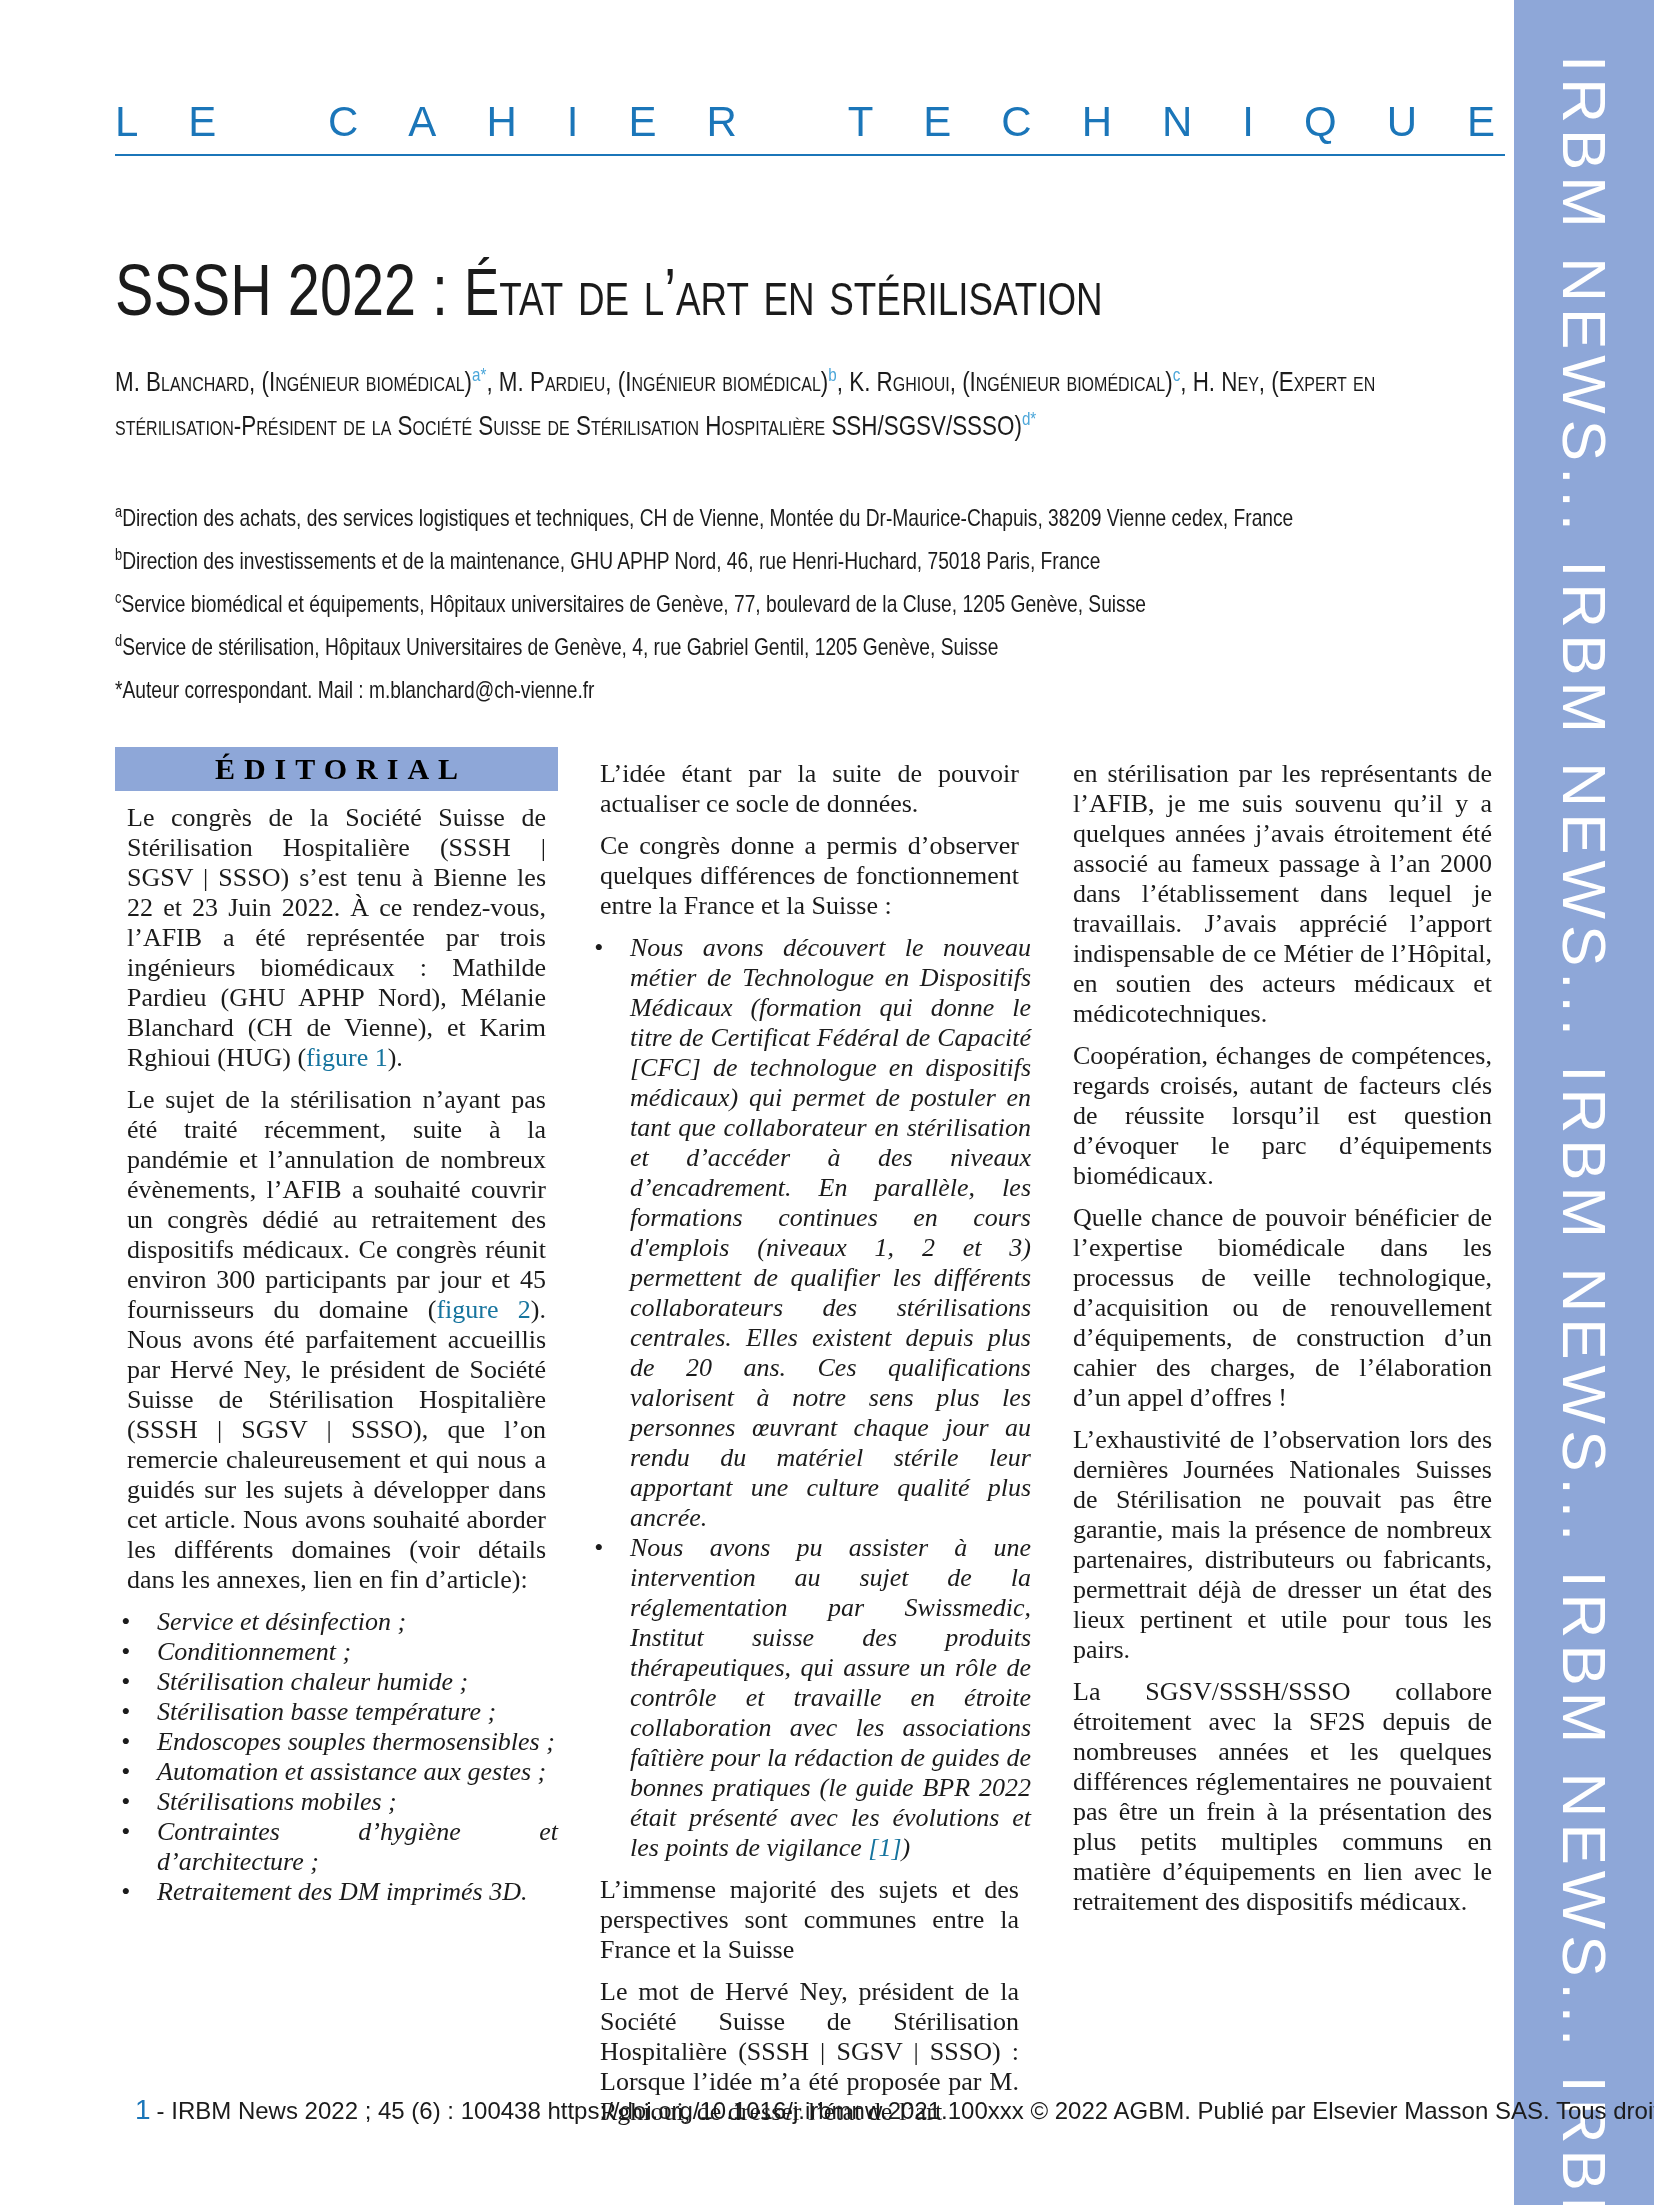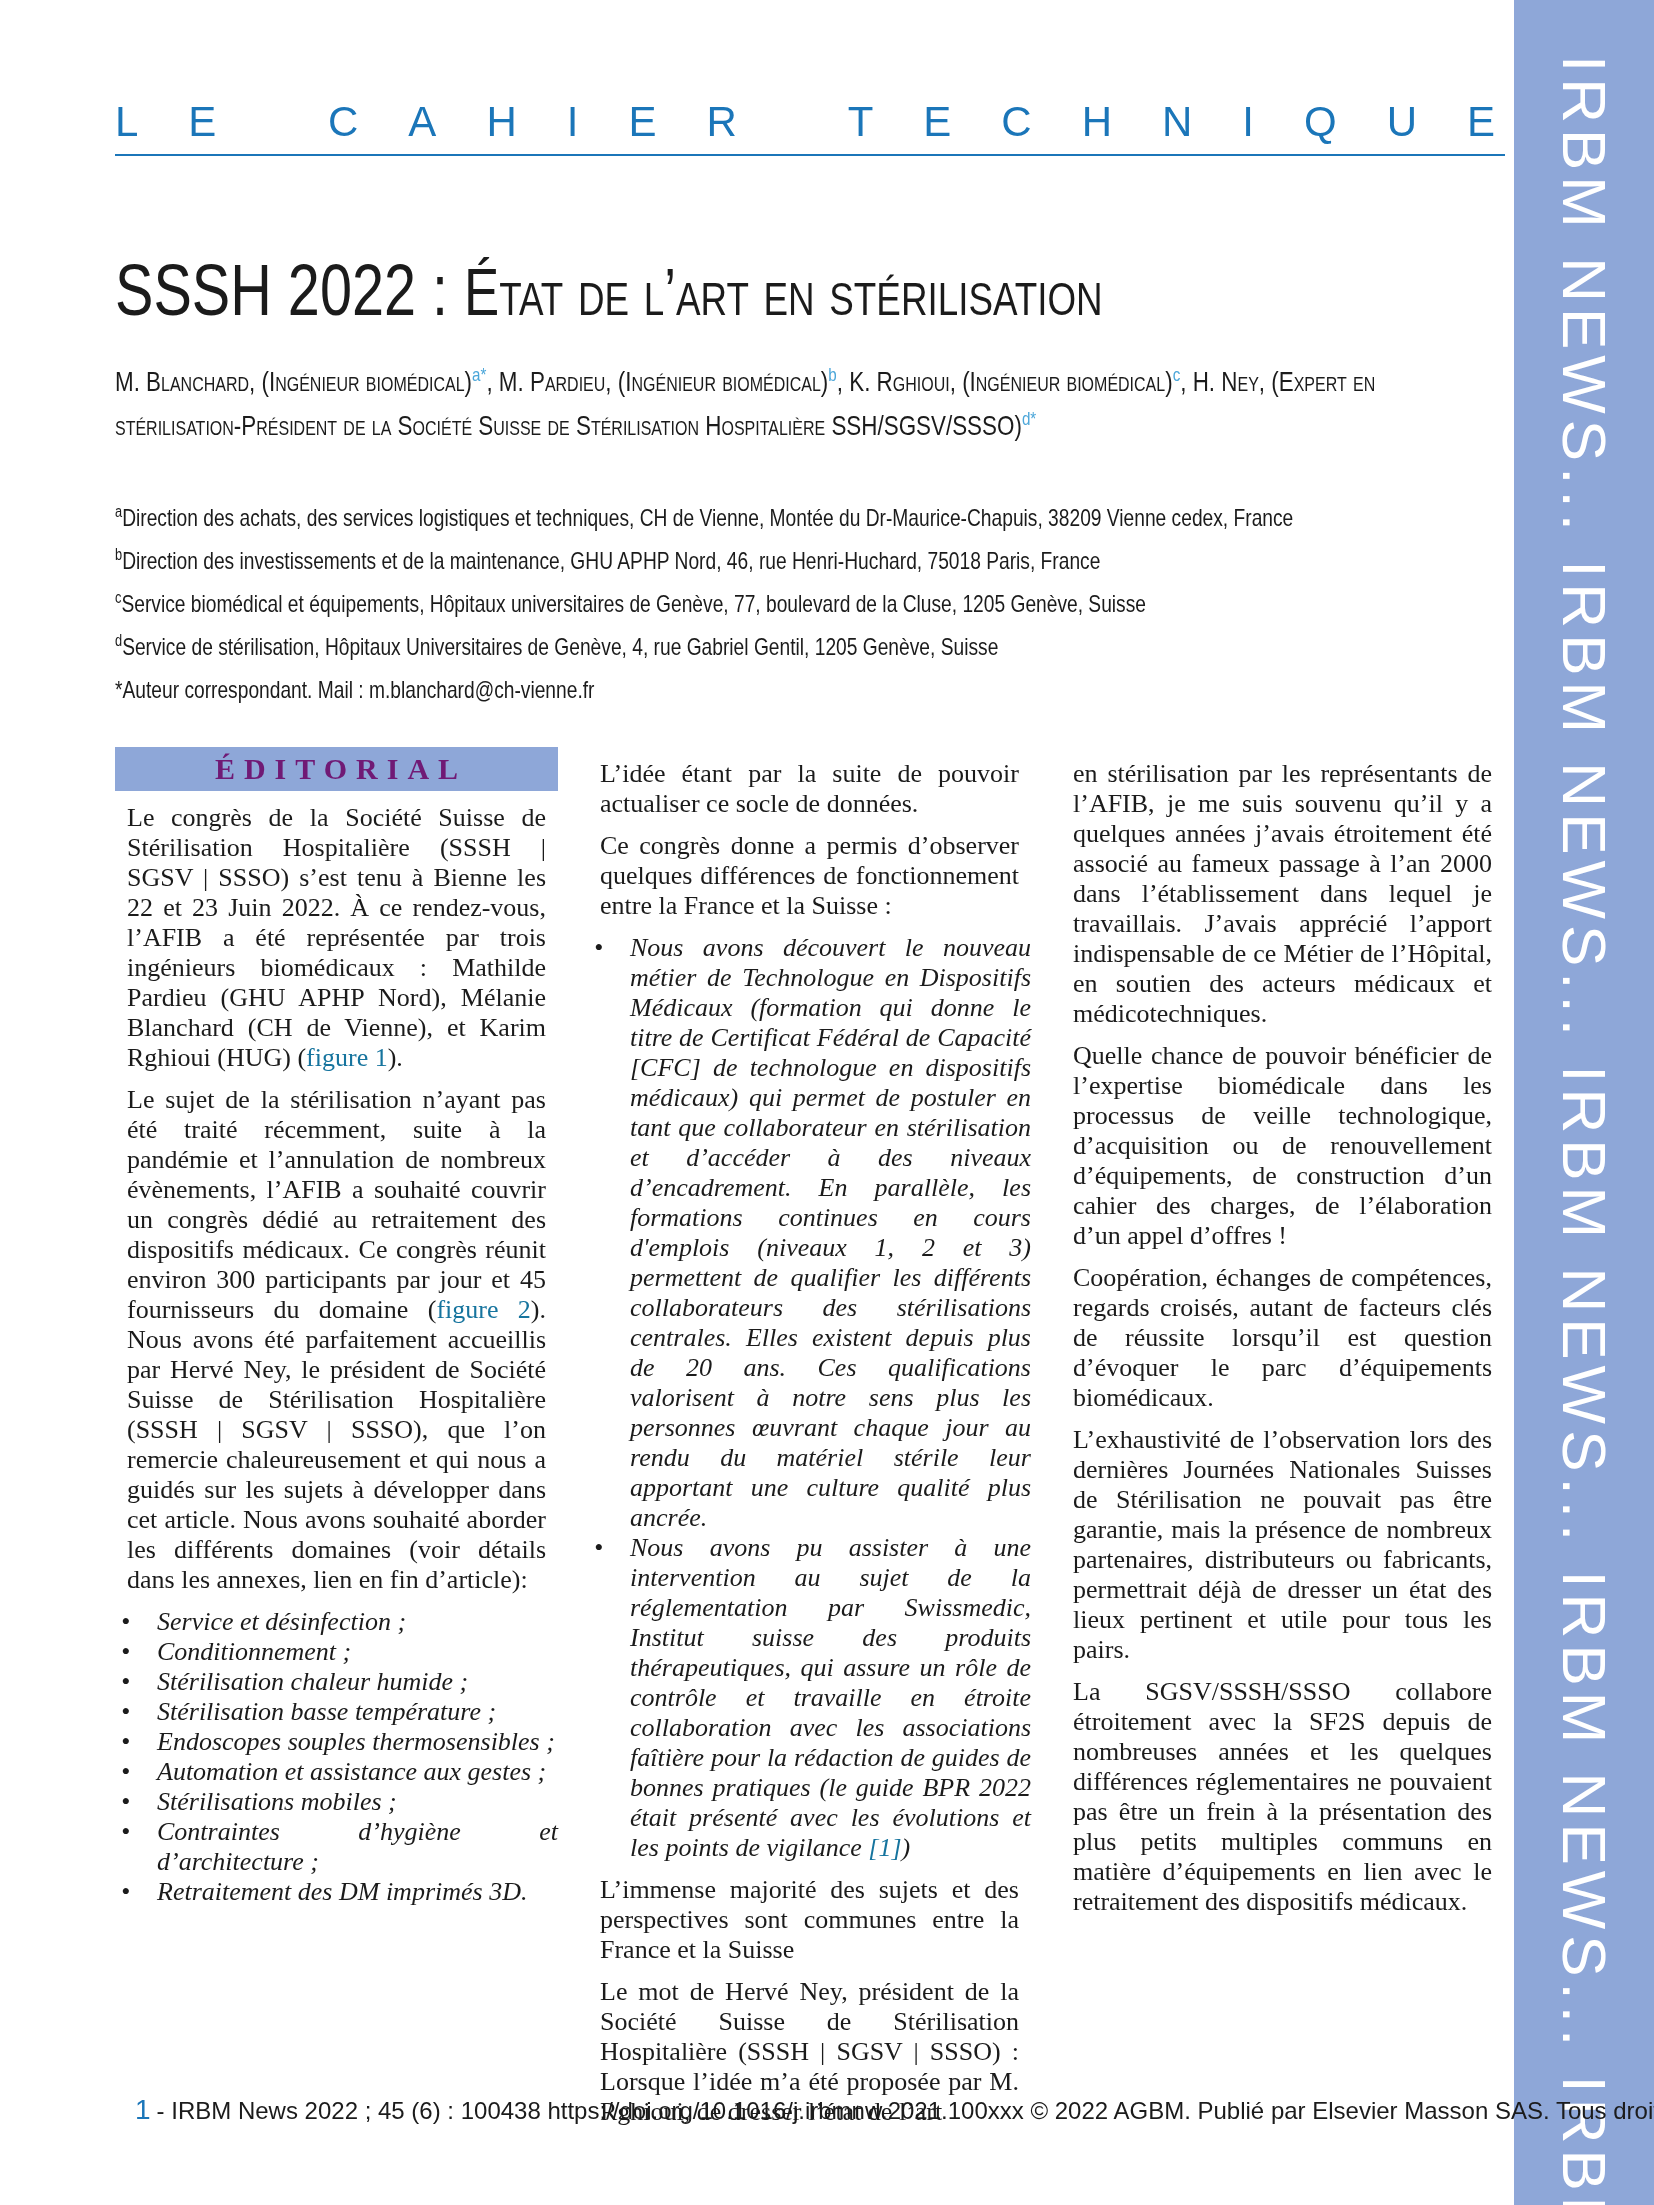--- a/index.html
+++ b/index.html
@@ -72,21 +72,21 @@
     gap:30px;
     margin-top:36px;
     font-size:26px;
     line-height:30px;
   }
   .col{width:443px;flex:0 0 443px;}
   .ed-banner{
     height:44px;
     background:#8ea7d8;
     display:flex;align-items:center;justify-content:center;
-    color:#701a75;
+    color:#000000;
     font-weight:600;
     font-size:30px;
     letter-spacing:9px;
     padding-left:9px;box-sizing:border-box;
     margin-bottom:10px;
   }
   .just{margin:12px;text-align:justify;}
   .bullet{
     position:relative;
     padding-left:42px;
@@ -157,22 +157,22 @@
         <p class="just">L’idée étant par la suite de pouvoir actualiser ce socle de données.</p>
         <p class="just">Ce congrès donne a permis d’observer quelques différences de fonctionnement entre la France et la Suisse :</p>
         <div class="bullet">Nous avons découvert le nouveau métier de Technologue en Dispositifs Médicaux (formation qui donne le titre de Certificat Fédéral de Capacité [CFC] de technologue en dispositifs médicaux) qui permet de postuler en tant que collaborateur en stérilisation et d’accéder à des niveaux d’encadrement. En parallèle, les formations continues en cours d'emplois (niveaux 1, 2 et 3) permettent de qualifier les différents collaborateurs des stérilisations centrales. Elles existent depuis plus de 20 ans. Ces qualifications valorisent à notre sens plus les personnes œuvrant chaque jour au rendu du matériel stérile leur apportant une culture qualité plus ancrée.</div>
         <div class="bullet"><span>Nous avons pu assister à une intervention au sujet de la réglementation par Swissmedic, Institut suisse des produits thérapeutiques, qui assure un rôle de contrôle et travaille en étroite collaboration avec les associations faîtière pour la rédaction de guides de bonnes pratiques (le guide BPR 2022 était présenté avec les évolutions et les points de vigilance </span><span class="link">[1]</span><span>)</span></div>
         <p class="just">L’immense majorité des sujets et des perspectives sont communes entre la France et la Suisse</p>
         <p class="just"><span class="bold">Le mot de Hervé Ney, président de la Société Suisse de Stérilisation Hospitalière (SSSH | SGSV | SSSO) : </span><span>Lorsque l’idée m’a été proposée par M. Rghioui, de dresser l’état de l’art</span></p>
       </div>
 
       <div class="col">
         <p class="just">en stérilisation par les représentants de l’AFIB, je me suis souvenu qu’il y a quelques années j’avais étroitement été associé au fameux passage à l’an 2000 dans l’établissement dans lequel je travaillais. J’avais apprécié l’apport indispensable de ce Métier de l’Hôpital, en soutien des acteurs médicaux et médicotechniques.</p>
+        <p class="just">Coopération, échanges de compétences, regards croisés, autant de facteurs clés de réussite lorsqu’il est question d’évoquer le parc d’équipements biomédicaux.</p>
         <p class="just">Quelle chance de pouvoir bénéficier de l’expertise biomédicale dans les processus de veille technologique, d’acquisition ou de renouvellement d’équipements, de construction d’un cahier des charges, de l’élaboration d’un appel d’offres !</p>
-        <p class="just">Coopération, échanges de compétences, regards croisés, autant de facteurs clés de réussite lorsqu’il est question d’évoquer le parc d’équipements biomédicaux.</p>
         <p class="just">L’exhaustivité de l’observation lors des dernières Journées Nationales Suisses de Stérilisation ne pouvait pas être garantie, mais la présence de nombreux partenaires, distributeurs ou fabricants, permettrait déjà de dresser un état des lieux pertinent et utile pour tous les pairs.</p>
         <p class="just">La SGSV/SSSH/SSSO collabore étroitement avec la SF2S depuis de nombreuses années et les quelques différences réglementaires ne pouvaient pas être un frein à la présentation des plus petits multiples communs en matière d’équipements en lien avec le retraitement des dispositifs médicaux.</p>
       </div>
 
     </section>
   </div>
 
   <footer class="footer">
     <span class="pg">1</span><span class="ft">- IRBM News 2022 ; 45 (6) : 100438 https://doi.org/10.1016/j.irbmnw.2021.100xxx © 2022 AGBM. Publié par Elsevier Masson SAS. Tous droits réservés.</span>
   </footer>

